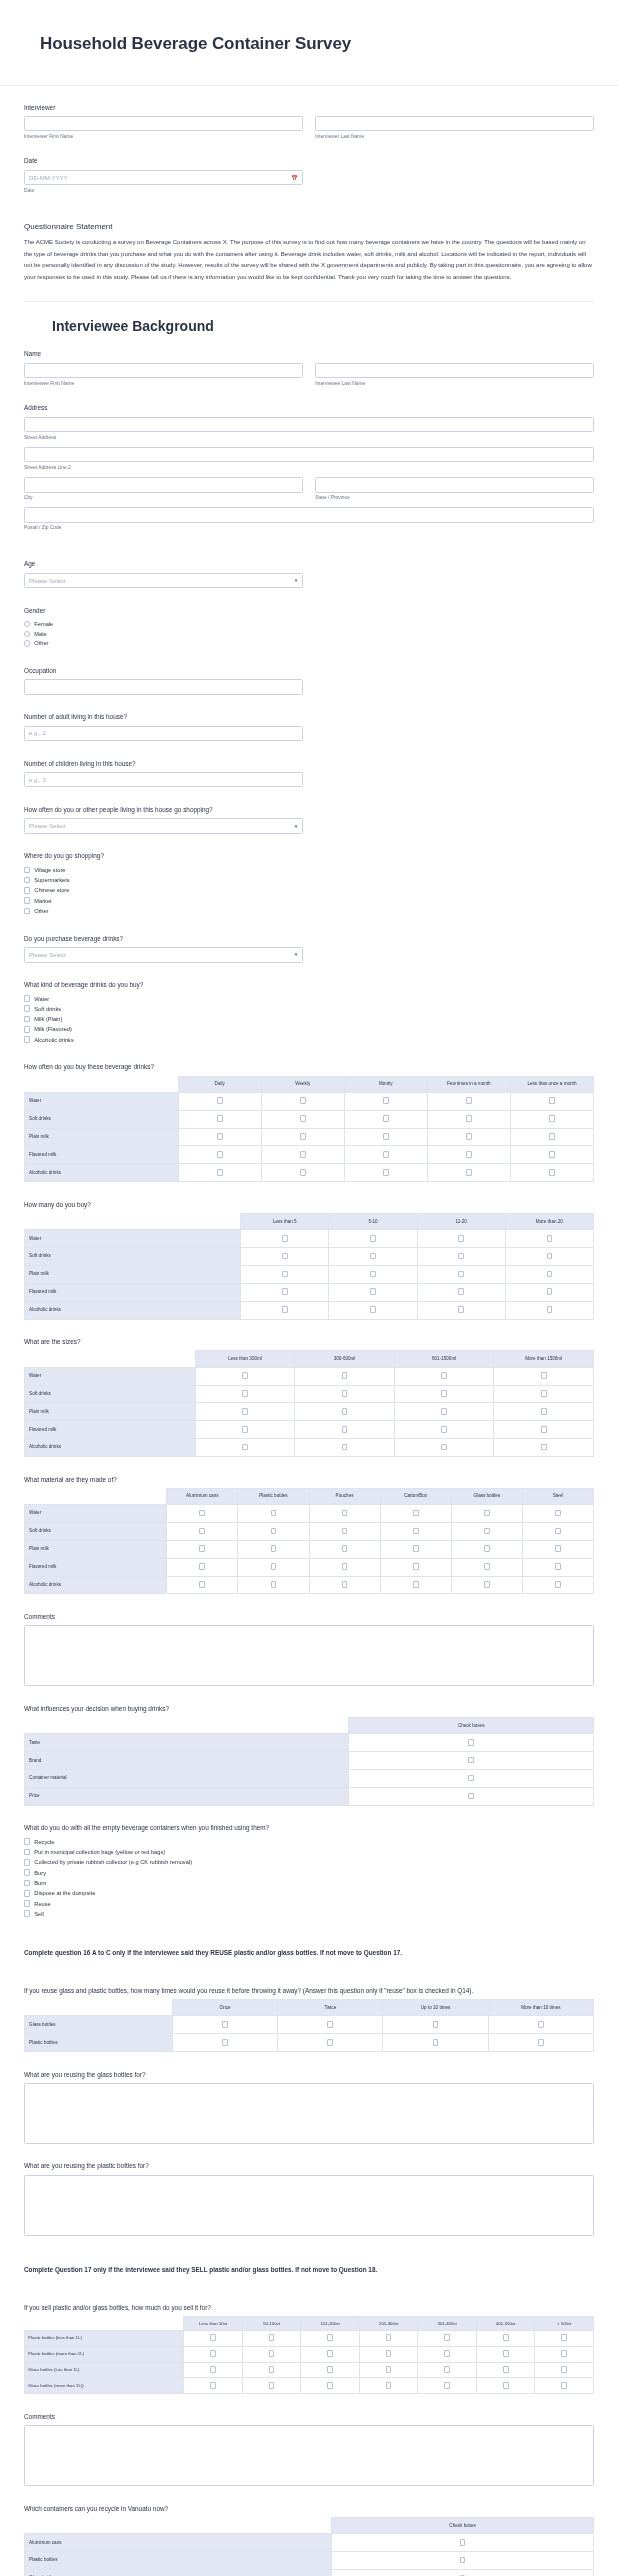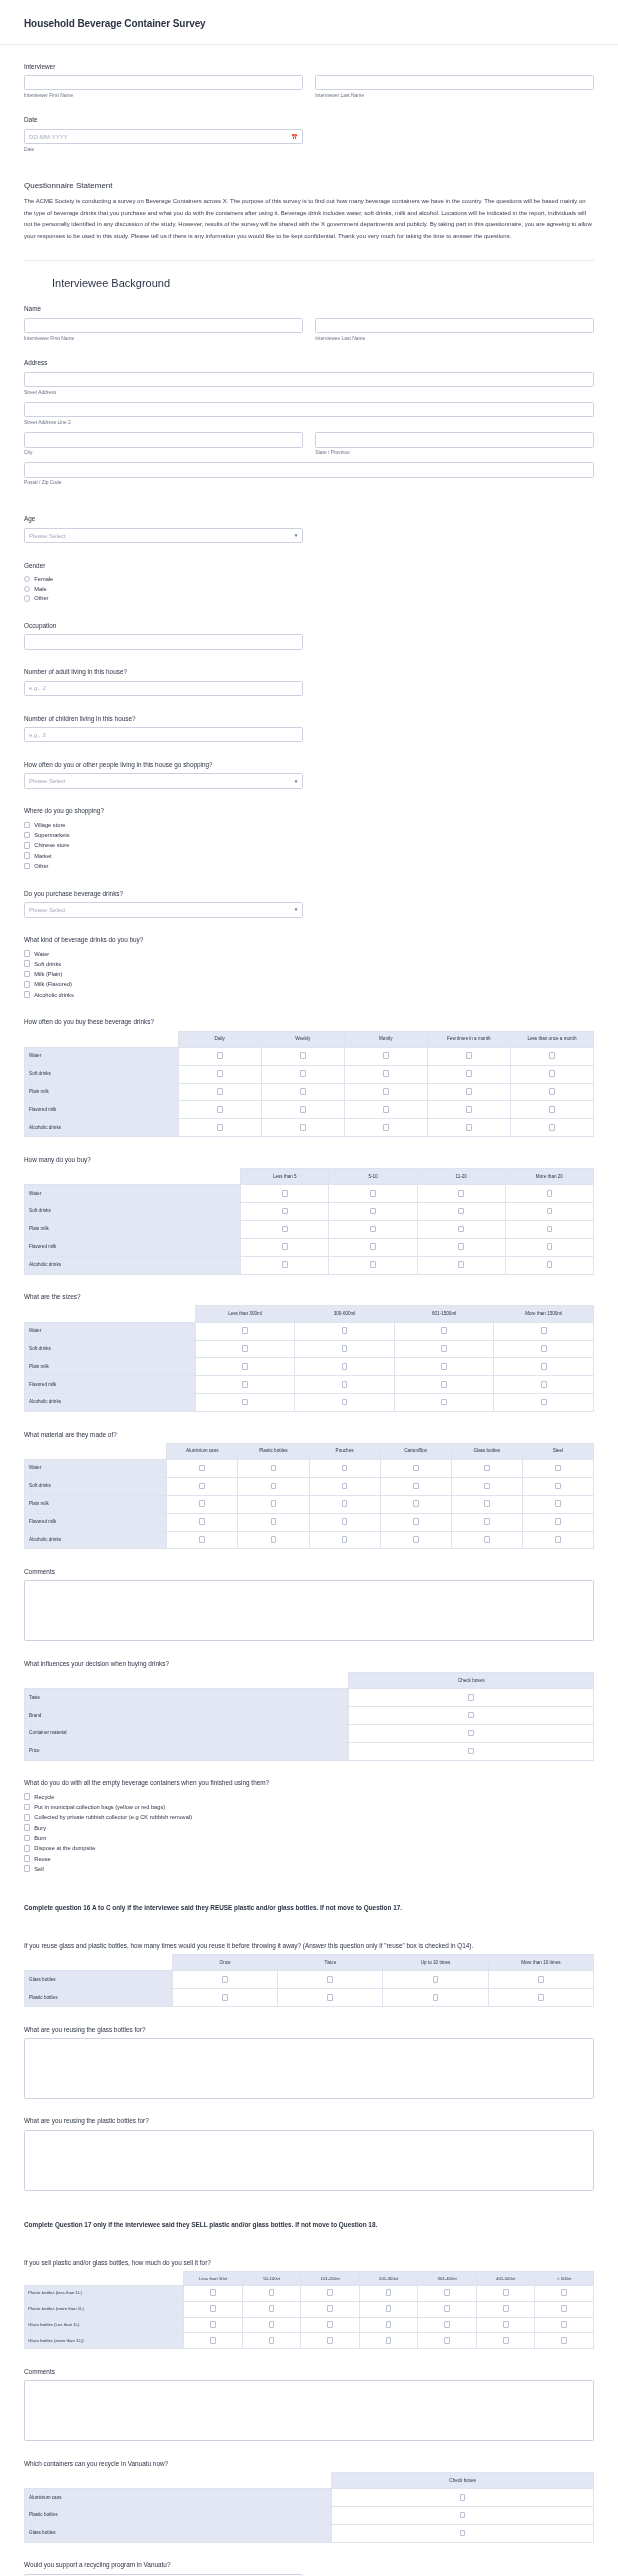--- a/index.html
+++ b/index.html
@@ -12,25 +12,25 @@
     -webkit-font-smoothing: antialiased;
   }
   .page { width: 618px; margin: 0 auto; background: #fff; }
 
   
   .form-header {
     padding: 17.5px 24px 15.5px 24px;
     border-bottom: 0.5px solid #e6e9f0;
   }
   .form-title {
-    font-size: 10px;
+    font-size: 17px;
     font-weight: bold;
     color: #2c3345;
     letter-spacing: -0.1px;
-    margin: 0;
+    margin: 16px;
   }
 
   
   .form-body { padding: 16.5px 24px 0 24px; }
 
   .field { margin-bottom: 17.5px; }
 
   .q-label {
     display: block;
     font-size: 6.4px;
@@ -53,22 +53,22 @@
     margin: 9.3px 0 15.5px 0;
   }
   .statement-text {
     font-size: 6px;
     line-height: 1.95;
     color: #3a4054;
     margin: 0;
     max-width: 572px;
   }
   .big-section-title {
-    font-size: 11px;
-    font-weight: normal;
+    font-size: 14px;
+    font-weight: bold;
     color: #2c3345;
     margin: 12.4px 0 15.5px 0;
     padding-left: 28px;
   }
 
   
   .inp {
     display: block;
     width: 100%;
     height: 15.5px;

